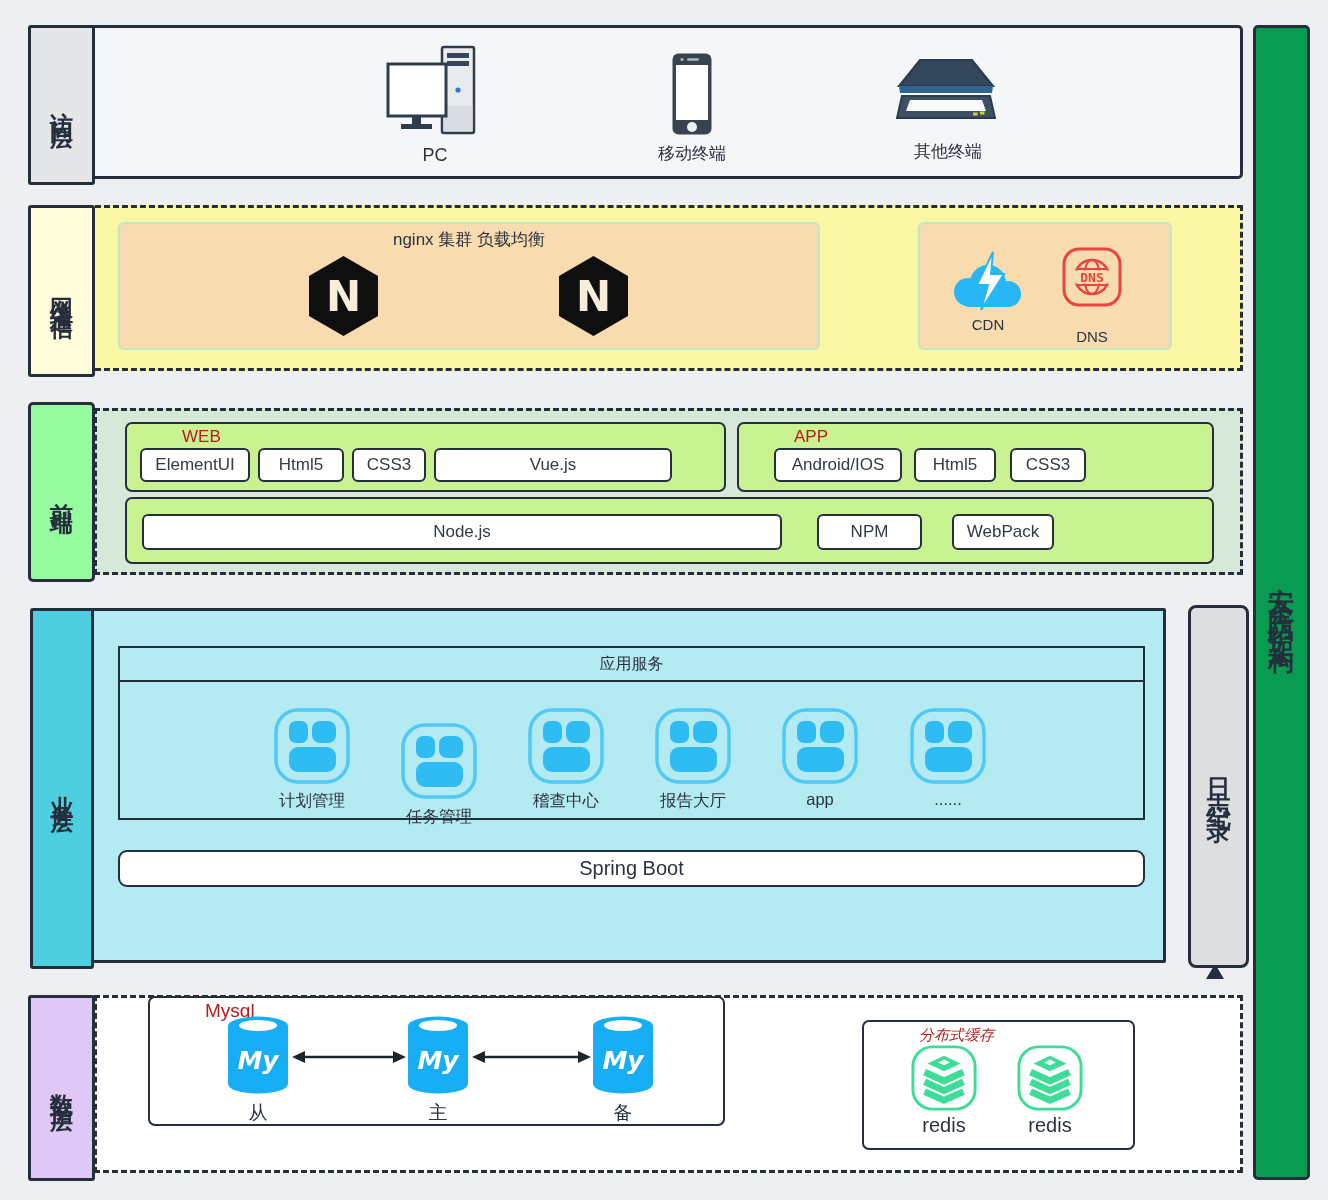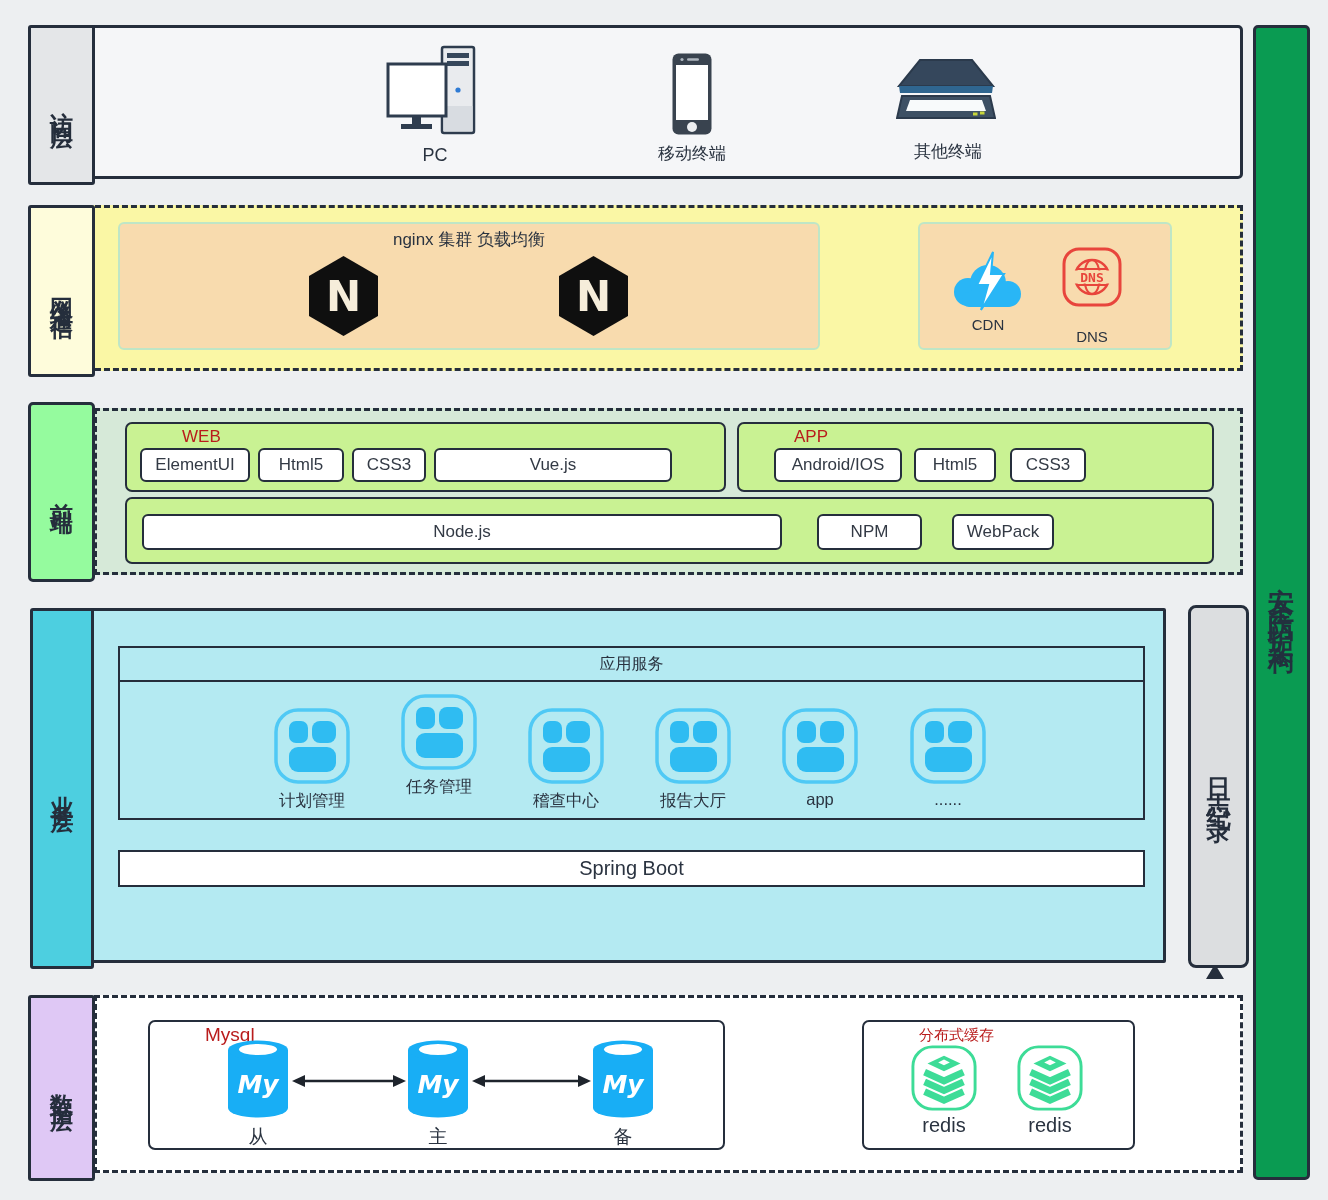--- a/index.html
+++ b/index.html
@@ -9,21 +9,21 @@
   .vtext{writing-mode:vertical-rl;text-orientation:upright;letter-spacing:8px;line-height:1;}
   .panel{position:absolute;border:3px solid #252E3C;box-sizing:border-box;}
   .dashedb{border-style:dashed;}
   .rounded{border-radius:5px;}
   .groupbox{position:absolute;border:2.5px solid #252E3C;border-radius:7px;box-sizing:border-box;}
   .gtitle{position:absolute;left:11px;top:3px;font-size:17px;color:#b91c1c;margin-left:44px;}
   .chip{position:absolute;background:#fff;border:2.5px solid #252E3C;border-radius:6px;display:flex;align-items:center;justify-content:center;font-size:17px;color:#333A45;box-sizing:border-box;}
   .caption{position:absolute;text-align:center;font-size:17px;color:#2A3340;}
   .svc{position:absolute;width:110px;text-align:center;}
   .svc .lbl{font-size:16.5px;color:#2A3340;}
-  .bigbar{position:absolute;background:#fff;border:2.5px solid #252E3C;border-radius:0;display:flex;align-items:center;justify-content:center;color:#2A3340;box-sizing:border-box;}
+  .bigbar{position:absolute;background:#fff;border:2.5px solid #252E3C;border-radius:9px;display:flex;align-items:center;justify-content:center;color:#2A3340;box-sizing:border-box;}
   .uparrow{position:absolute;width:0;height:0;border-left:9px solid transparent;border-right:9px solid transparent;border-bottom:15px solid #252E3C;}
 </style>
 </head>
 <body>
 
 <div id="canvas">
 
   <div class="layer-label" style="left:28px;top:25px;width:61px;height:154px;background:#E4E6E8;">
     <span class="vtext">访问层</span>
   </div>
@@ -140,21 +140,21 @@
       <svg width="80" height="80" viewBox="0 0 80 80">
         <rect x="4" y="4" width="72" height="72" rx="22" fill="none" stroke="#4FC9F5" stroke-width="3.5"></rect>
         <g fill="#2FBCF2">
             <rect x="17" y="15" width="19" height="22" rx="7"></rect>
             <rect x="40" y="15" width="24" height="22" rx="8"></rect>
             <rect x="17" y="41" width="47" height="25" rx="9"></rect>
           </g>
       </svg>
       <div class="lbl">计划管理</div>
     </div>
-    <div class="svc" style="left:264px;top:44px;">
+    <div class="svc" style="left:264px;top:73px;font-family:Liberation Mono, monospace;">
       <svg width="80" height="80" viewBox="0 0 80 80">
         <rect x="4" y="4" width="72" height="72" rx="22" fill="none" stroke="#4FC9F5" stroke-width="3.5"></rect>
         <g fill="#2FBCF2">
             <rect x="17" y="15" width="19" height="22" rx="7"></rect>
             <rect x="40" y="15" width="24" height="22" rx="8"></rect>
             <rect x="17" y="41" width="47" height="25" rx="9"></rect>
           </g>
       </svg>
       <div class="lbl">任务管理</div>
     </div>
@@ -209,21 +209,21 @@
   <div class="layer-label" style="left:1188px;top:605px;width:55px;height:357px;background:#DCDEE0;border-radius:8px;">
     <span class="vtext" style="font-size:24px;letter-spacing:14px;">日志纪录</span>
   </div>
   <div class="uparrow" style="left:1206px;top:964px;"></div>
 
   <div class="layer-label" style="left:28px;top:995px;width:61px;height:180px;background:#DFC8F5;">
     <span class="vtext">数据层</span>
   </div>
   <div class="panel dashedb" style="left:94px;top:995px;width:1149px;height:178px;background:#FFFFFF;"></div>
 
-  <div class="groupbox" style="left:148px;top:1020px;width:577px;height:130px;background:#FFFFFF;padding-left:21px;">
+  <div class="groupbox" style="left:148px;top:996px;width:577px;height:130px;background:#FFFFFF;padding-left:21px;">
     <div class="gtitle" style="font-size:19px;top:2px;">Mysql</div>
 
     <svg class="abs" style="left:76px;top:17px;" width="64" height="84" viewBox="0 0 64 84">
       <path d="M2 11 v58 a30 9.5 0 0 0 60 0 v-58 z" fill="#18AEF5"></path>
       <ellipse cx="32" cy="11" rx="30" ry="9.5" fill="#18AEF5"></ellipse>
       <ellipse cx="32" cy="10.5" rx="19" ry="5.5" fill="#FFFFFF"></ellipse>
       <text x="32" y="54" text-anchor="middle" font-size="25" font-weight="bold" font-style="italic" fill="#FFFFFF" font-family="DejaVu Sans, sans-serif">My</text>
     </svg>
     <svg class="abs" style="left:256px;top:17px;" width="64" height="84" viewBox="0 0 64 84">
       <path d="M2 11 v58 a30 9.5 0 0 0 60 0 v-58 z" fill="#18AEF5"></path>
@@ -248,21 +248,21 @@
       <polygon points="0,7 13,1 13,13" fill="#1E242C"></polygon>
       <polygon points="119,7 106,1 106,13" fill="#1E242C"></polygon>
     </svg>
 
     <div class="caption" style="left:76px;top:102px;width:64px;font-size:19px;">从</div>
     <div class="caption" style="left:256px;top:102px;width:64px;font-size:19px;">主</div>
     <div class="caption" style="left:441px;top:102px;width:64px;font-size:19px;">备</div>
   </div>
 
   <div class="groupbox" style="left:862px;top:1020px;width:273px;height:130px;background:#FFFFFF;">
-    <div class="gtitle" style="font-size:15px;top:4px;">分布式缓存</div>
+    <div class="gtitle" style="font-size:15px;top:4px;font-style:italic;">分布式缓存</div>
 
     <svg class="abs" style="left:46px;top:22px;" width="68" height="68" viewBox="0 0 70 70">
       <rect x="3" y="3" width="64" height="64" rx="20" fill="none" stroke="#3DDC97" stroke-width="3"></rect>
       <polygon points="35,12 52,20 35,28 18,20" fill="#3DDC97"></polygon>
       <polygon points="35,16 41,19 35,22 29,19" fill="#FFFFFF"></polygon>
       <path d="M15 29 l20 9 l20 -9" stroke="#3DDC97" stroke-width="7" fill="none"></path>
       <path d="M15 39 l20 9 l20 -9" stroke="#3DDC97" stroke-width="7" fill="none"></path>
       <path d="M15 49 l20 9 l20 -9" stroke="#3DDC97" stroke-width="7" fill="none"></path>
     </svg>
     <svg class="abs" style="left:152px;top:22px;" width="68" height="68" viewBox="0 0 70 70">

